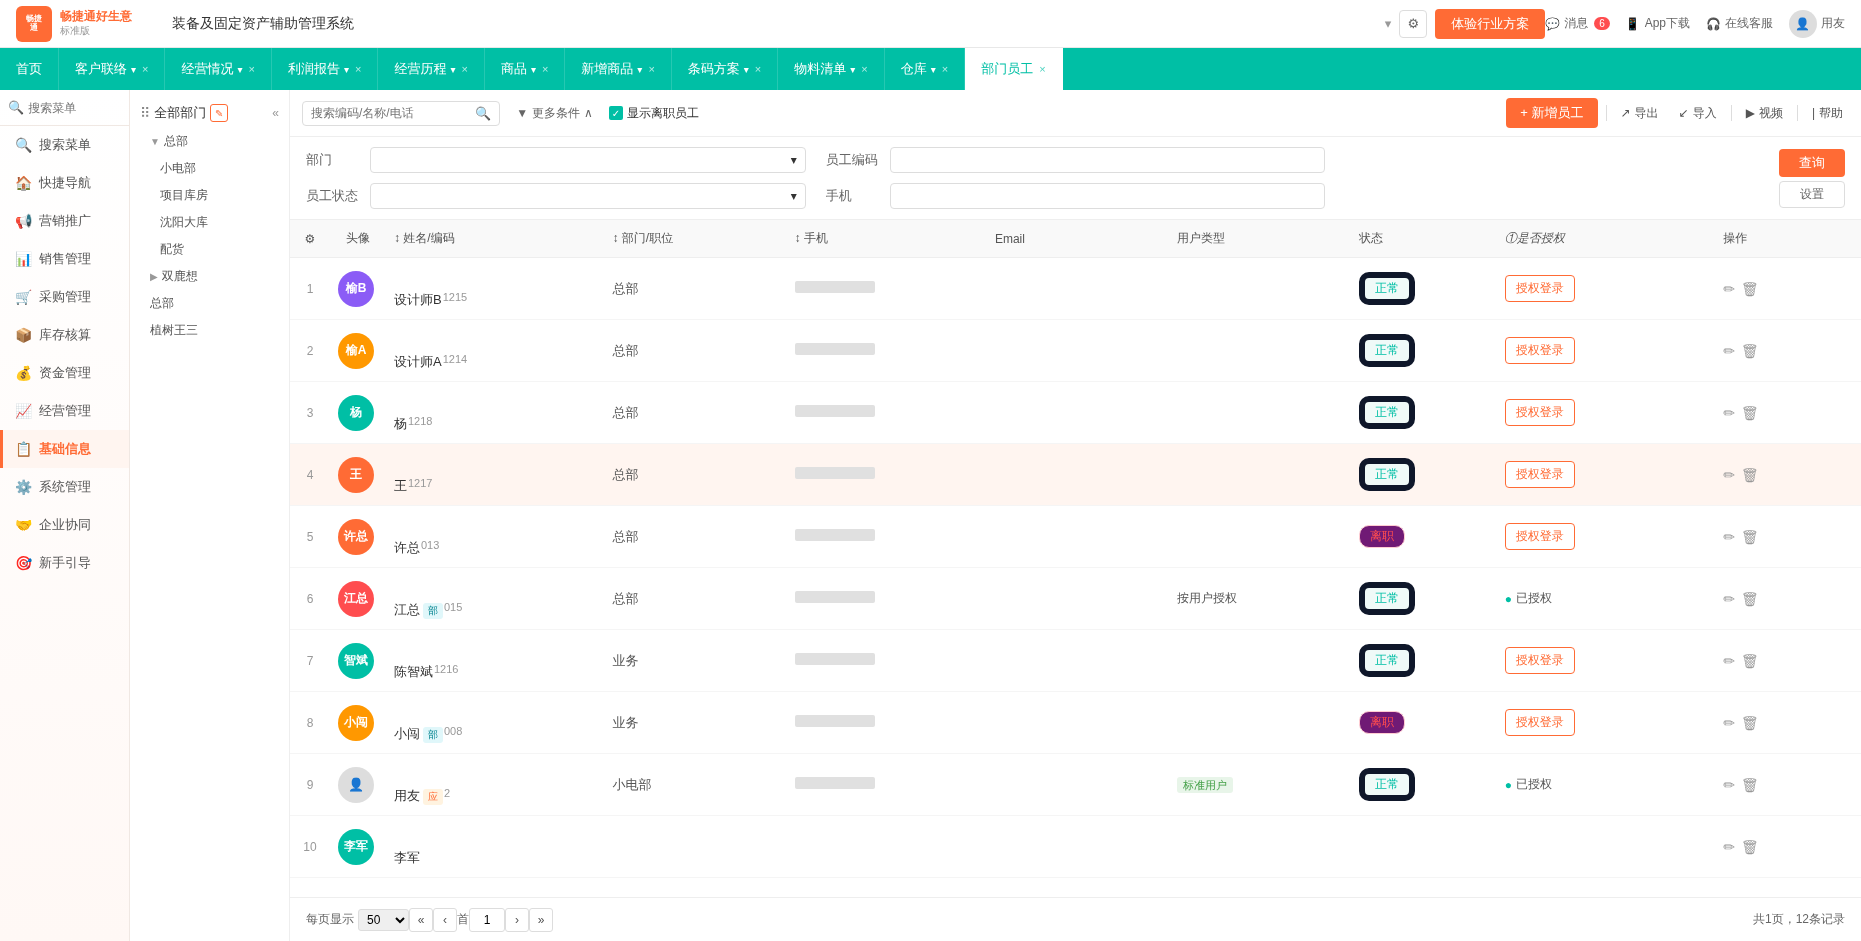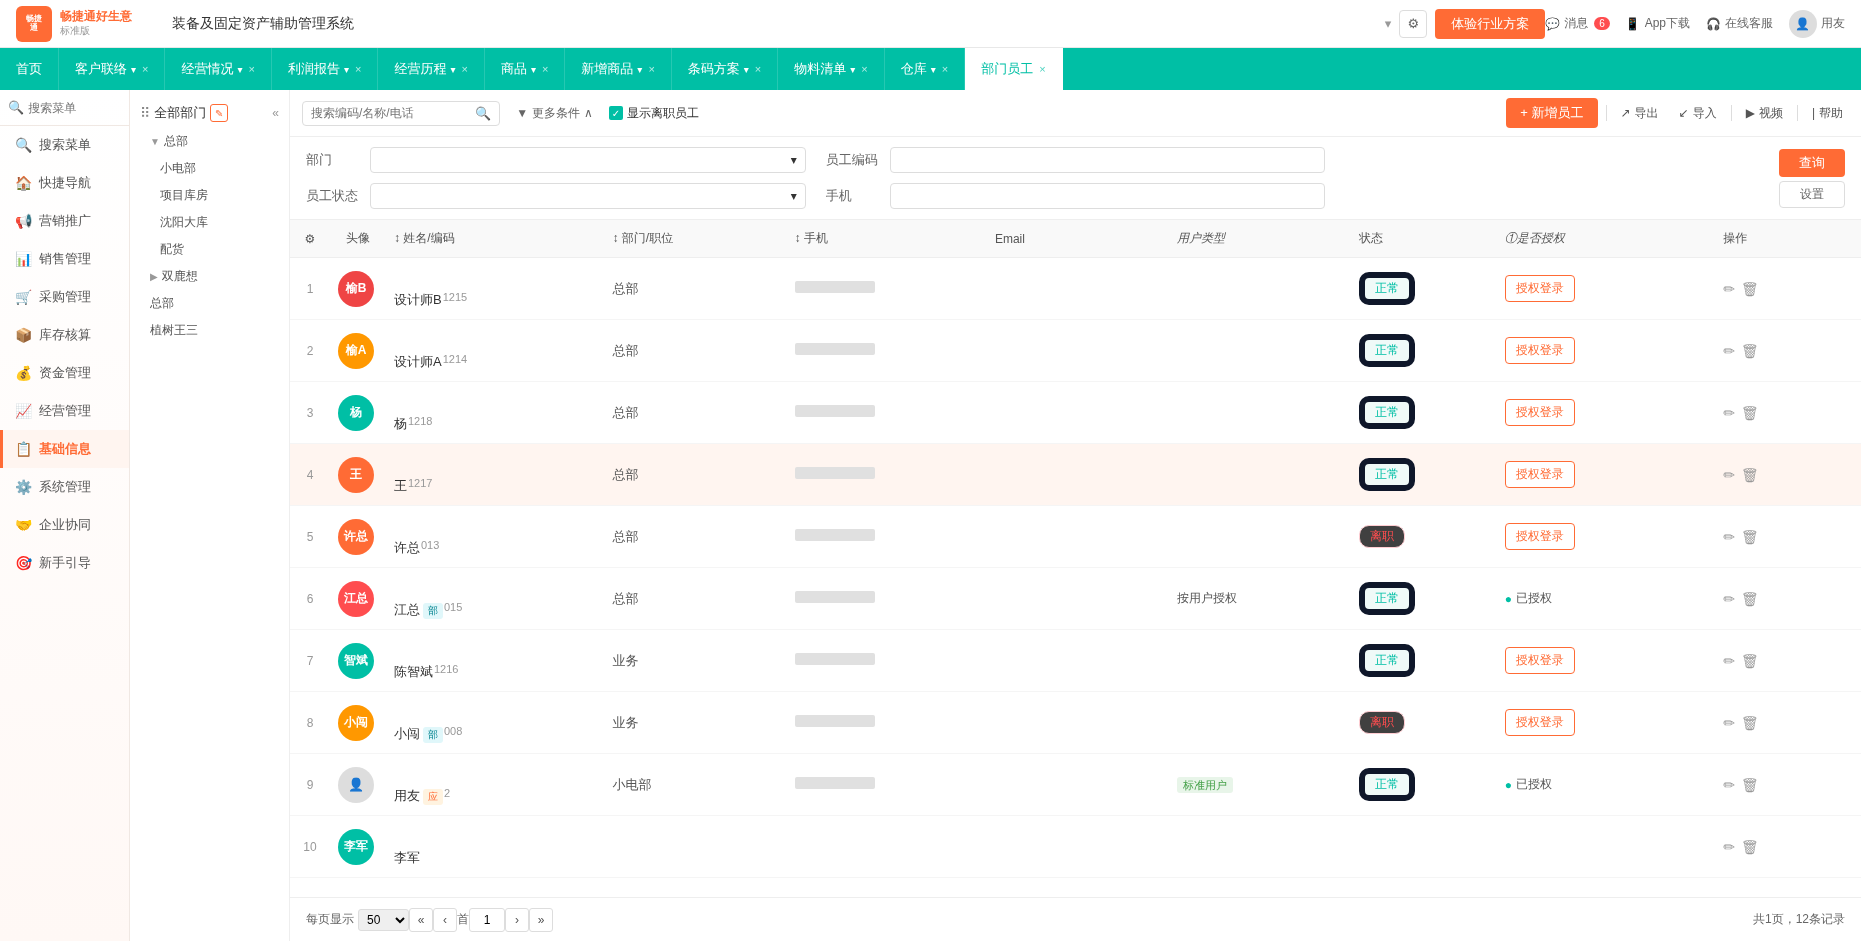--- a/index.html
+++ b/index.html
@@ -349,21 +349,21 @@
     .emp-name { font-size: 13px; color: #333; }
     .emp-code { font-size: 11px; color: #999; }
 
     .status-badge {
       display: inline-block;
       padding: 2px 10px;
       border-radius: 10px;
       font-size: 12px;
     }
     .status-normal { background: #f0faf8; color: #00bfa5; border: 6px solid #0f172a; }
-    .status-resigned { background: #404040; color: #ff4d4f; border: 1px solid #ffcdd2; }
+    .status-resigned { background: #701a75; color: #ff4d4f; border: 1px solid #ffcdd2; }
 
     .auth-btn {
       background: #fff;
       border: 1px solid #ff6b35;
       color: #ff6b35;
       border-radius: 4px;
       padding: 4px 10px;
       cursor: pointer;
       font-size: 12px;
     }
@@ -688,31 +688,31 @@
             <th style="min-width:120px;">
               <span>↕ 姓名/编码</span>
             </th>
             <th style="min-width:100px;">
               <span>↕ 部门/职位</span>
             </th>
             <th style="min-width:110px;">
               <span>↕ 手机</span>
             </th>
             <th style="min-width:100px;">Email</th>
-            <th style="min-width:100px;font-style:italic;">用户类型</th>
+            <th style="min-width:100px;">用户类型</th>
             <th style="min-width:80px;">状态</th>
             <th style="min-width:120px;font-style:italic;">①是否授权</th>
             <th class="col-actions">操作</th>
           </tr>
         </thead>
         <tbody id="employee-tbody">
         <tr>
     <td class="center" style="color:#999;font-size:12px;">1</td>
     <td class="center">
-                <div class="avatar-circle" style="background:#ef4444;width:36px;height:36px;border-radius:50%;display:flex;align-items:center;justify-content:center;color:#fff;font-size:12px;font-weight:bold;">榆B</div>
+                <div class="avatar-circle" style="background:#8b5cf6;width:36px;height:36px;border-radius:50%;display:flex;align-items:center;justify-content:center;color:#fff;font-size:12px;font-weight:bold;">榆B</div>
               </td>
     <td>
                 <div class="name-code">
     <span class="emp-name">设计师B</span>
     <span class="emp-code">1215</span>
   </div>
               </td>
     <td style="color:#555;">总部</td>
     <td>
       <span class="phone-blur" style="display:inline-block;background:#e0e0e0;height:12px;width:80px;border-radius:2px;">&nbsp;&nbsp;&nbsp;&nbsp;&nbsp;&nbsp;&nbsp;&nbsp;&nbsp;&nbsp;&nbsp;&nbsp;</span>

